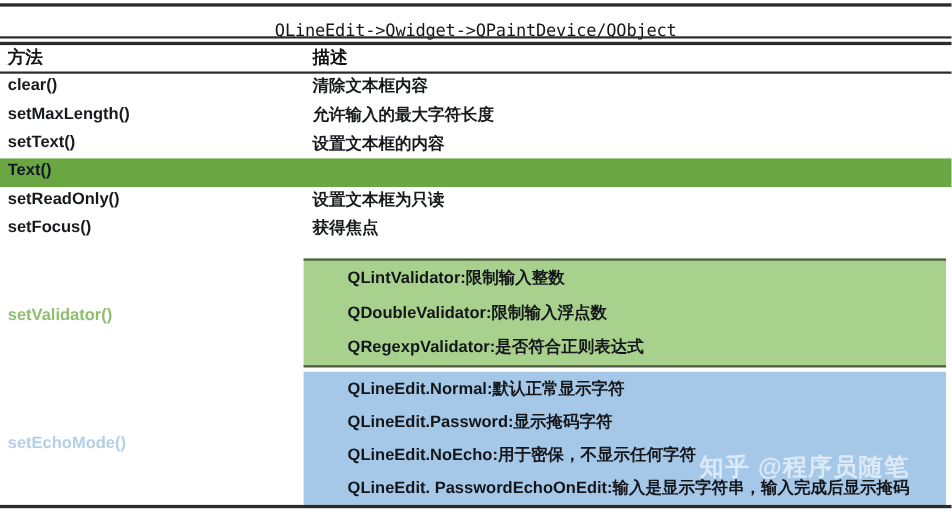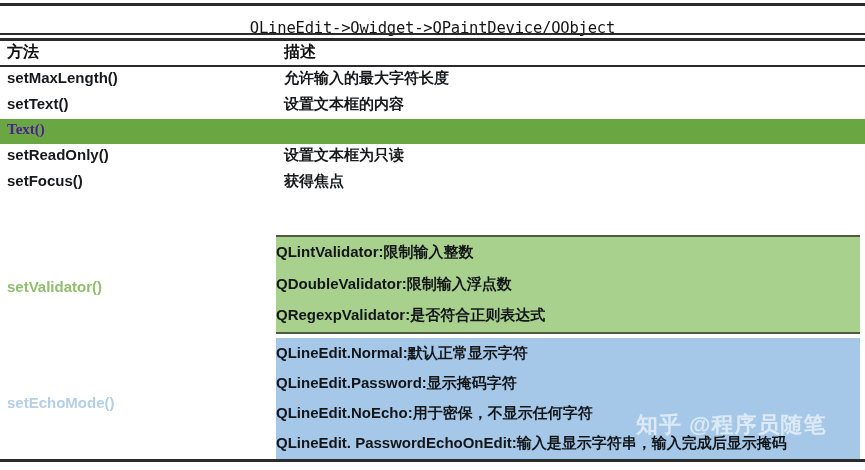--- a/index.html
+++ b/index.html
@@ -109,22 +109,21 @@
     top: 2px;
     font-size: 15px;
     font-weight: 700;
     color: #17191c;
     white-space: nowrap;
   }
   .srow.hl {
     background: #6aa743;
   }
   .srow.hl .m, .srow.hl .d {
-    color: #4c1d95;
-    font-family: Liberation Serif, serif;
+    color: #0f172a;
   }
 
   
   .group {
     position: absolute;
     left: 0;
     width: 865px;
   }
   .group .label {
     position: absolute;
@@ -140,20 +139,21 @@
     box-sizing: border-box;
   }
   .group .block .item {
     font-size: 15px;
     font-weight: 700;
     color: #14161a;
     white-space: nowrap;
     display: flex;
     align-items: center;
     box-sizing: border-box;
+    margin-left: 40px;
   }
 
   
   #validator-section { top: 232px; height: 106px; }
   #validator-section .label { top: 46px; color: #8fbf6e; }
   #validator-section .block {
     top: 3px;
     height: 99px;
     background: #a8d18d;
     border-top: 2px solid #4f5c42;
@@ -200,20 +200,24 @@
 
   <div class="col-head">
     <span class="h-method">方法</span>
     <span class="h-desc">描述</span>
   </div>
 
   <div class="rule rule-head-b"></div>
 
   <div class="simple-rows">
 
+    <div class="srow">
+      <span class="m">clear()</span>
+      <span class="d">清除文本框内容</span>
+    </div>
 
     <div class="srow">
       <span class="m">setMaxLength()</span>
       <span class="d">允许输入的最大字符长度</span>
     </div>
 
     <div class="srow">
       <span class="m">setText()</span>
       <span class="d">设置文本框的内容</span>
     </div>

